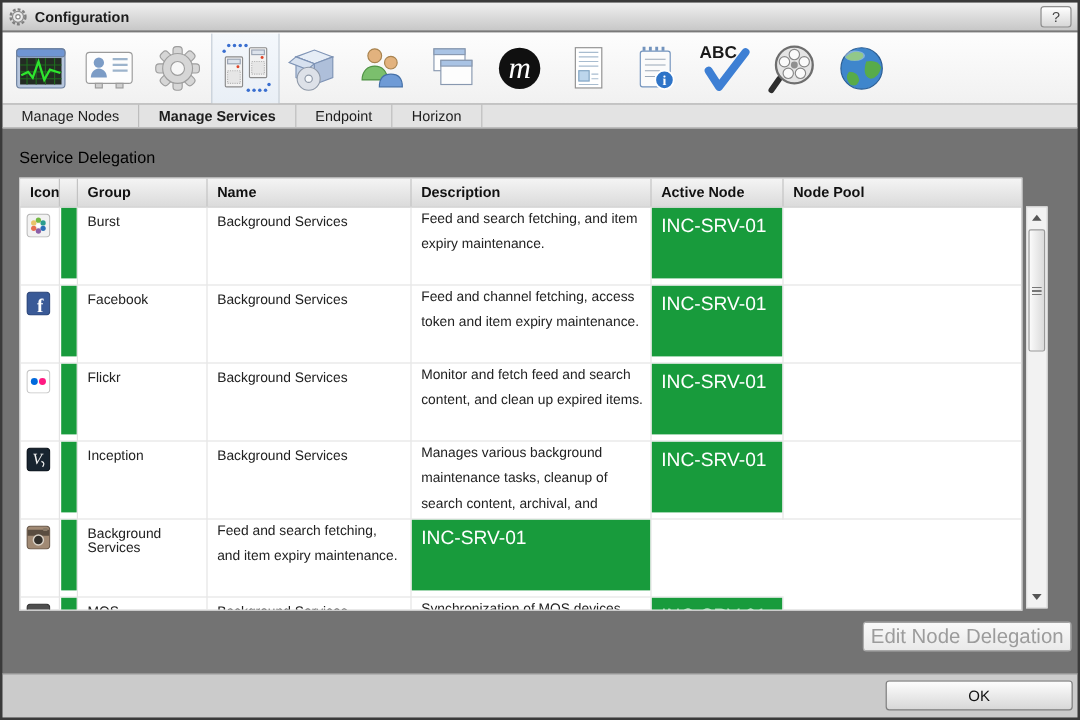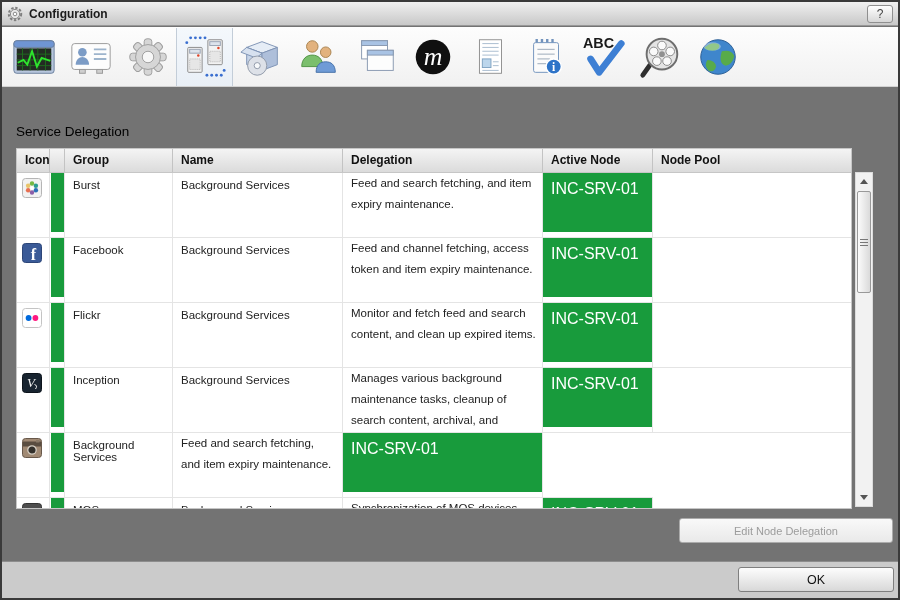--- a/index.html
+++ b/index.html
@@ -45,21 +45,21 @@
   
   .scrollbar{position:absolute;left:853px;top:170px;width:18px;height:335px;background:#f2f2f2;border:1px solid #dcdcdc}
   .sb-btn{position:absolute;left:0;width:16px;height:15px;display:flex;align-items:center;justify-content:center}
   .sb-up{top:1px}.sb-down{bottom:1px}
   .arr-up{width:0;height:0;border-left:4px solid transparent;border-right:4px solid transparent;border-bottom:5px solid #555}
   .arr-down{width:0;height:0;border-left:4px solid transparent;border-right:4px solid transparent;border-top:5px solid #555}
   .sb-thumb{position:absolute;left:1px;top:18px;width:14px;height:102px;border:1px solid #999;border-radius:2px;background:linear-gradient(90deg,#fbfbfb,#dadada);display:flex;align-items:center;justify-content:center}
   .grip{width:8px;height:7px;background:repeating-linear-gradient(#777 0 1px,transparent 1px 3px)}
 
   
-  .edit-btn{position:absolute;right:5px;top:516px;width:214px;height:25px;border:1px solid #ababab;border-radius:3px;background:linear-gradient(#f9f9f9,#e9e9e9);color:#9c9c9c;font-size:11px;font-family:inherit}
+  .edit-btn{position:absolute;right:5px;top:516px;width:174px;height:25px;border:1px solid #ababab;border-radius:3px;background:linear-gradient(#f9f9f9,#e9e9e9);color:#9c9c9c;font-size:17px;font-family:inherit}
   .footer{position:absolute;left:0;right:0;bottom:0;height:37px;background:#cbcbcb;border-top:1px solid #8d8d8d}
   .ok-btn{position:absolute;right:4px;top:5px;width:156px;height:25px;border:1px solid #7f7f7f;border-radius:3px;background:linear-gradient(#fdfdfd,#d8d8d8);font-size:12.5px;color:#111;font-family:inherit}
 
   .ric{display:block;width:20px;height:20px}
 </style>
 </head>
 <body>
 
 <div class="window">
 
@@ -208,30 +208,36 @@
       <svg viewBox="0 0 48 48">
         <circle cx="24" cy="24" r="18" fill="#3f86cc" stroke="#2a5d93"></circle>
         <path d="M10 14 q8 -7 15 -3 q2 4 -4 6 q-9 1 -11 -3z" fill="#58ab4a"></path>
         <path d="M28 18 q10 -2 13 5 q-2 9 -9 10 q-8 -2 -4 -15z" fill="#58ab4a"></path>
         <path d="M13 27 q8 0 9 7 q-2 7 -8 4 q-5 -6 -1 -11z" fill="#58ab4a"></path>
         <ellipse cx="18" cy="13" rx="9" ry="4.5" fill="#ffffff" opacity="0.35"></ellipse>
       </svg>
     </div>
   </div>
 
+  <div class="tabbar">
+    <div class="tab">Manage Nodes</div>
+    <div class="tab active">Manage Services</div>
+    <div class="tab">Endpoint</div>
+    <div class="tab">Horizon</div>
+  </div>
 
   <div class="section-title">Service Delegation</div>
 
   <div class="table">
     <div class="thead">
       <div class="th">Icon</div>
       <div class="th"></div>
       <div class="th">Group</div>
       <div class="th">Name</div>
-      <div class="th">Delegation</div>
+      <div class="th">Description</div>
       <div class="th">Active Node</div>
       <div class="th">Node Pool</div>
     </div>
     <div class="tbody">
 
       <div class="trow">
         <div class="cell c-icon">
           <svg class="ric" viewBox="0 0 20 20">
             <rect x="0.5" y="0.5" width="19" height="19" rx="3" fill="#f2f2f2" stroke="#b5b5b5"></rect>
             <circle cx="10" cy="5.5" r="2.2" fill="#74b843"></circle>

